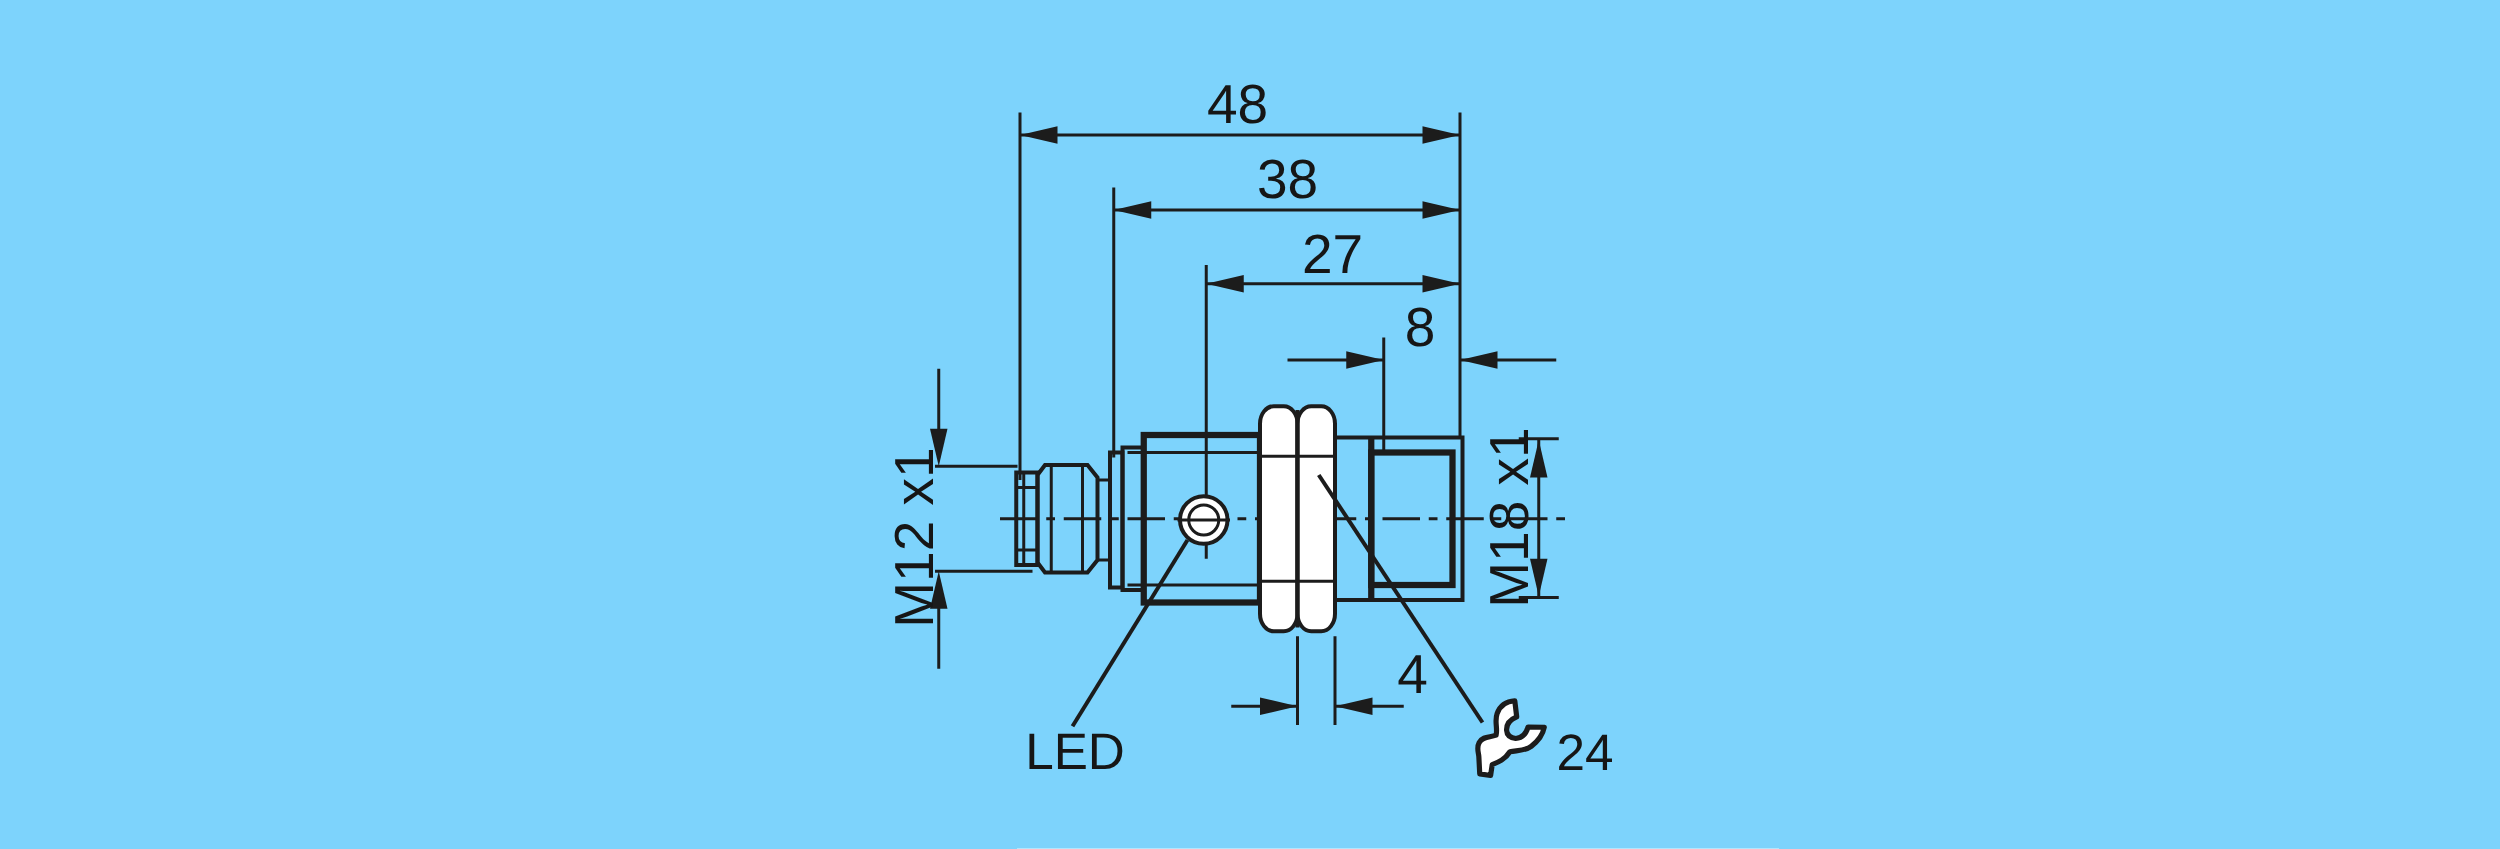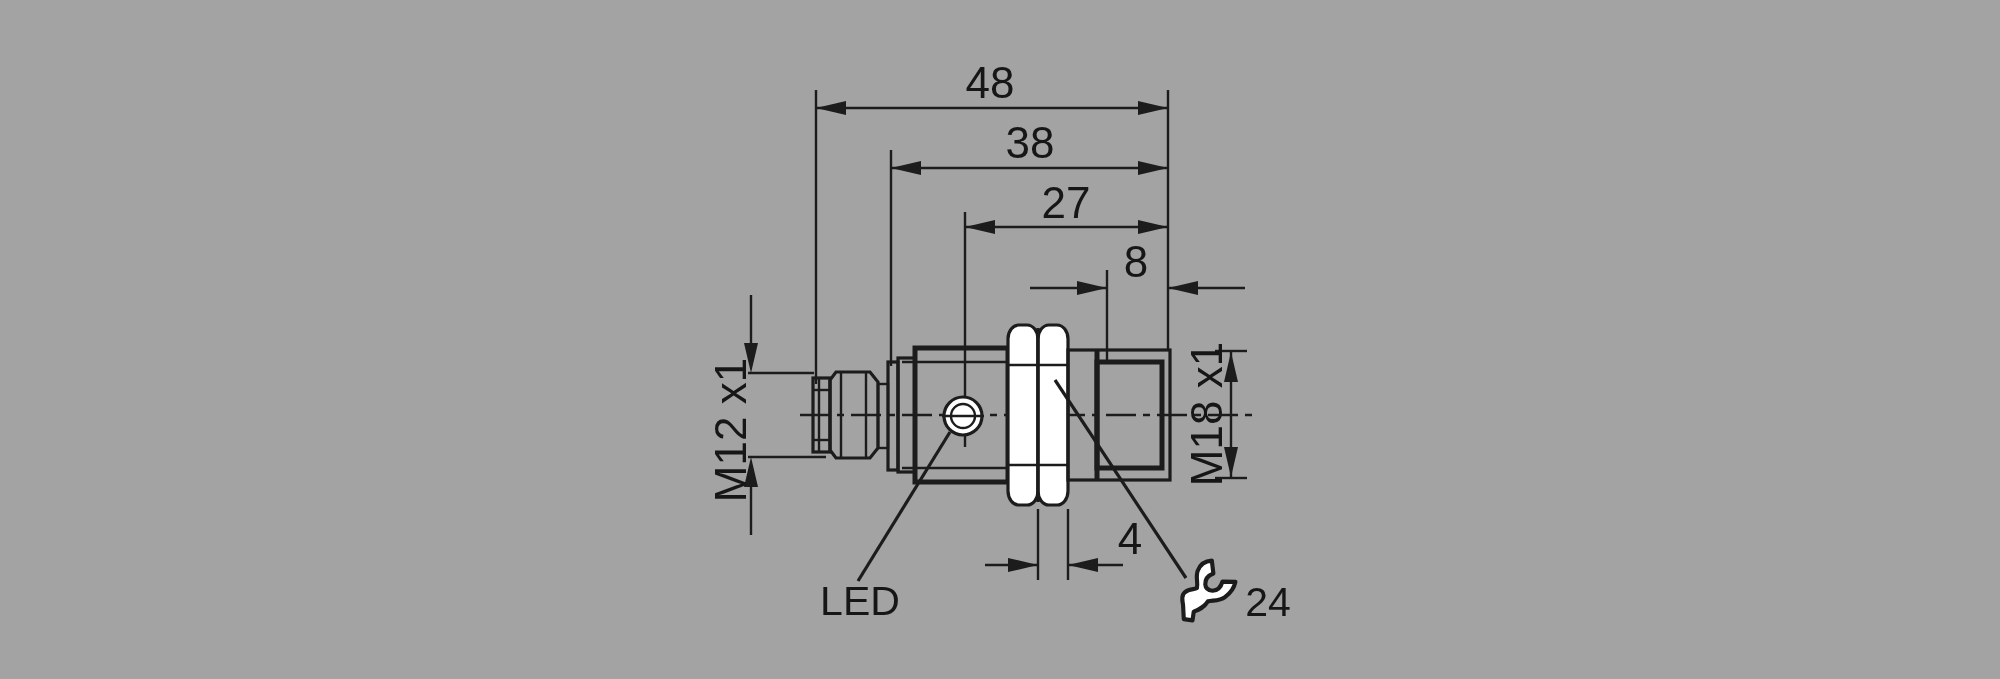--- a/index.html
+++ b/index.html
@@ -4,21 +4,21 @@
 <style>
   html, body {
     margin: 0;
     padding: 0;
     background: #ffffff;
   }
   #canvas {
     position: relative;
     width: 2000px;
     height: 679px;
-    background: #a3a3a3;
+    background: #7dd3fc;
     overflow: hidden;
     font-family: "Liberation Sans", sans-serif;
   }
   svg { position: absolute; inset: 0; }
   .thin   { stroke: #1c1c1c; stroke-width: 2.4; fill: none; }
   .med    { stroke: #1c1c1c; stroke-width: 3.2; fill: none; }
   .thick  { stroke: #1c1c1c; stroke-width: 5;   fill: none; }
   .dimline{ stroke: #1c1c1c; stroke-width: 2.4; fill: none; }
   .arrow  { fill: #1c1c1c; stroke: none; }
   .dimtext {

